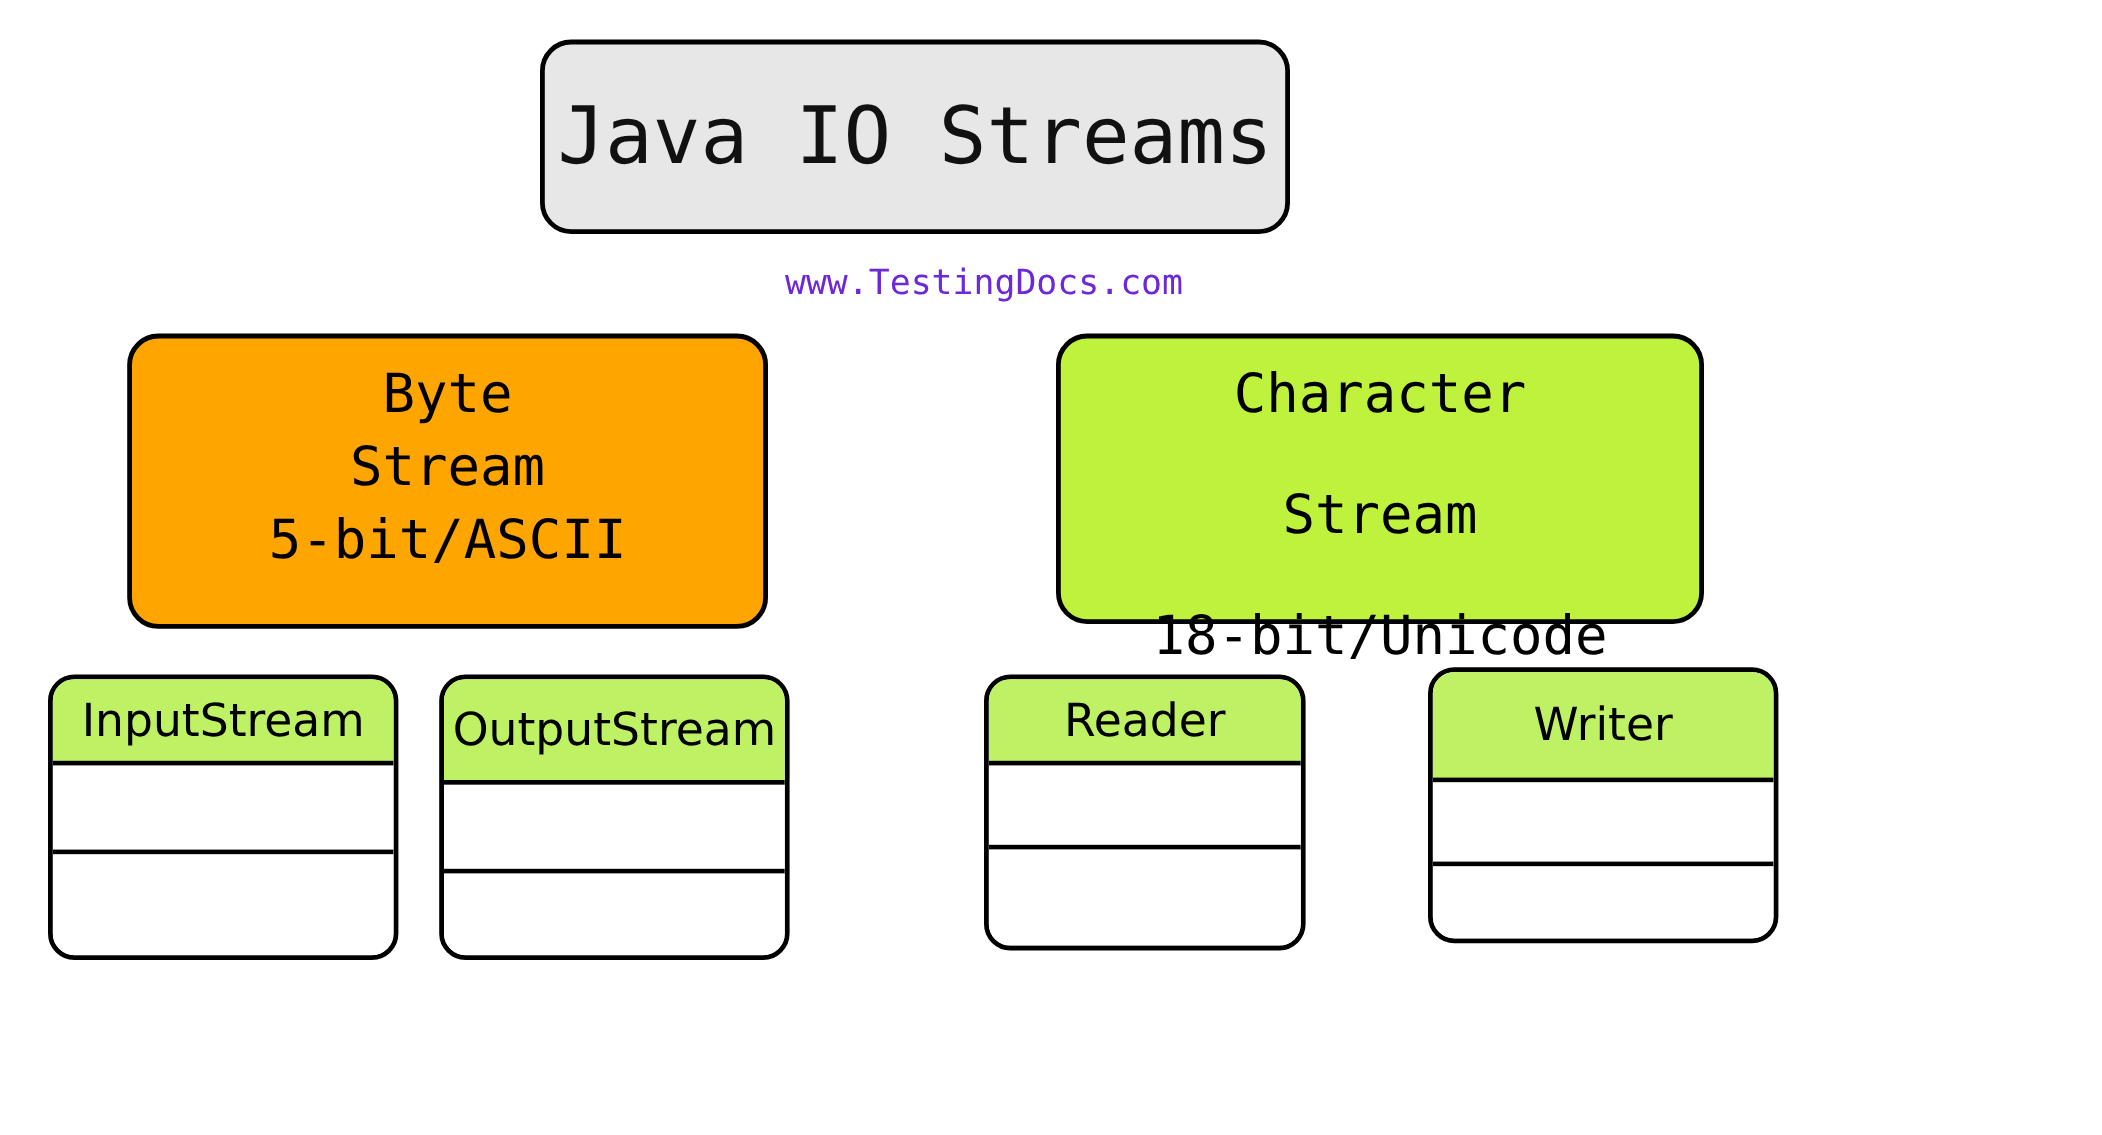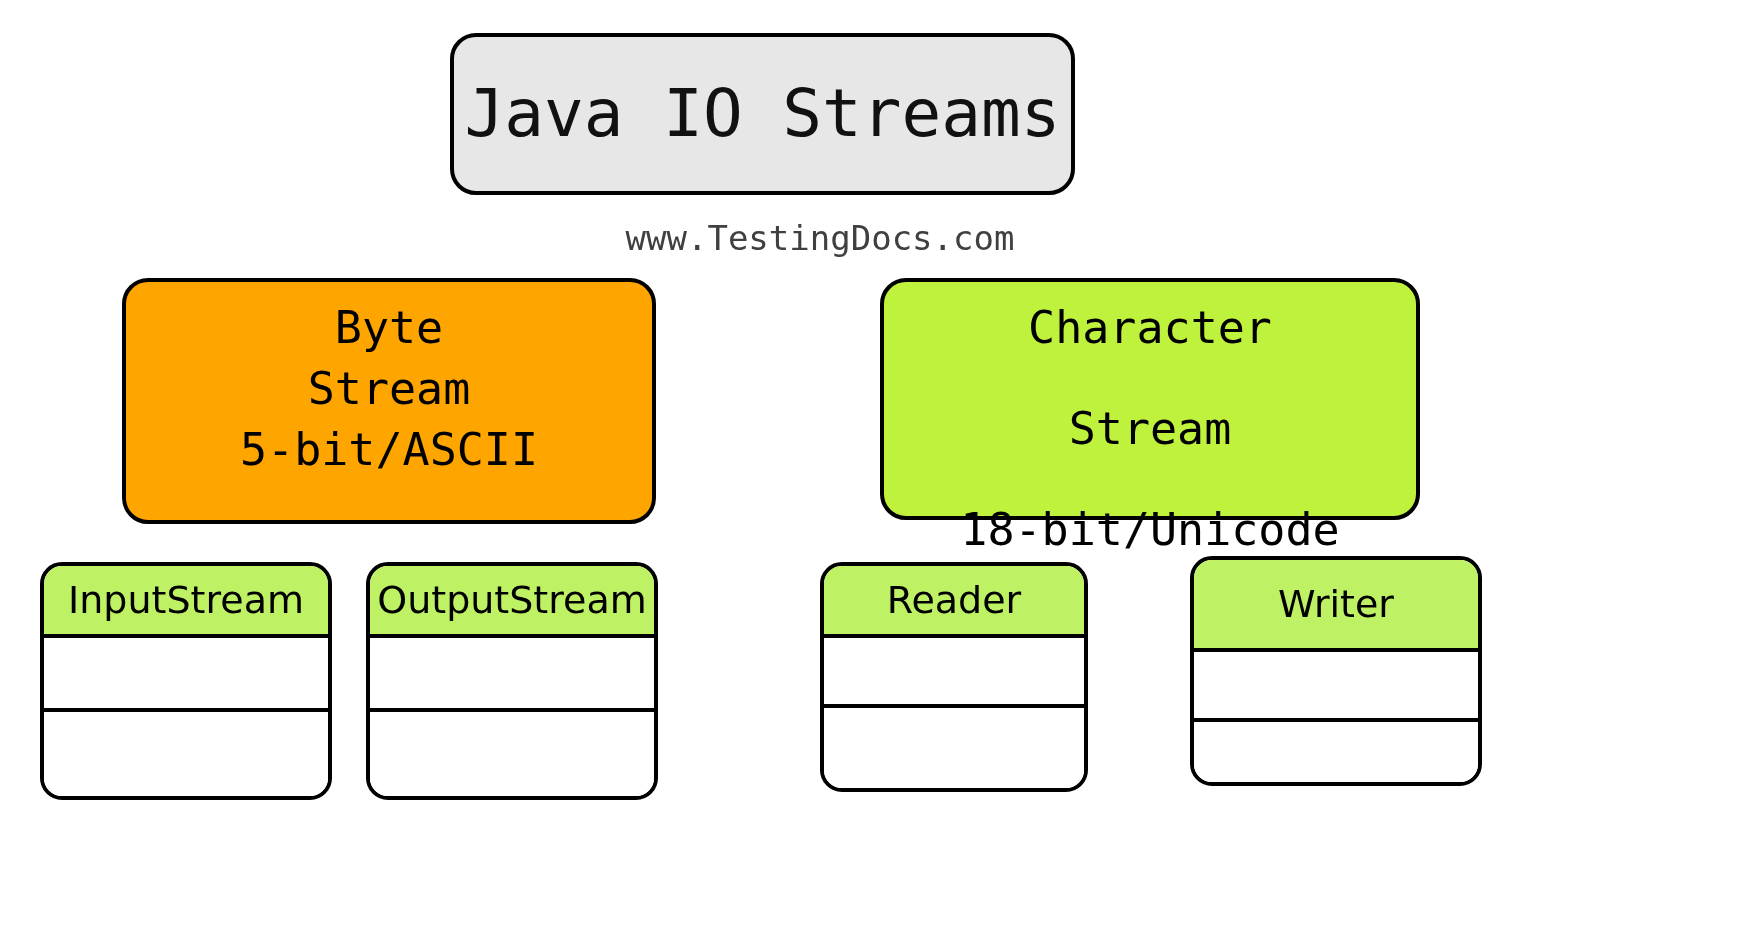--- a/index.html
+++ b/index.html
@@ -43,22 +43,22 @@
   }
 
   
   .watermark {
     position: absolute;
     left: 0;
     top: 218px;
     width: 1640px;
     text-align: center;
     font-family: "DejaVu Sans Mono", monospace;
-    font-size: 34px;
-    color: #404040;
+    font-size: 29px;
+    color: #6d28d9;
     white-space: nowrap;
   }
 
   
   .cat-box {
     position: absolute;
     border: 4px solid #000000;
     border-radius: 26px;
     box-sizing: border-box;
     display: flex;
@@ -67,21 +67,21 @@
     padding-top: 16px;
   }
   .cat-box .line {
     font-family: "DejaVu Sans Mono", monospace;
     font-size: 45px;
     color: #000000;
     line-height: 1.35;
     white-space: nowrap;
   }
   #byte-stream-box {
-    left: 122px;
+    left: 106px;
     top: 278px;
     width: 534px;
     height: 246px;
     background: #FFA500;
   }
   #character-stream-box {
     left: 880px;
     top: 278px;
     width: 540px;
     height: 242px;
@@ -122,21 +122,21 @@
   .class-compartment.divided {
     border-bottom: 4px solid #000000;
   }
 
   #input-stream-box  { left: 40px;   top: 562px; width: 292px; height: 238px; }
   #output-stream-box { left: 366px;  top: 562px; width: 292px; height: 238px; }
   #reader-box        { left: 820px;  top: 562px; width: 268px; height: 230px; }
   #writer-box        { left: 1190px; top: 556px; width: 292px; height: 230px; }
 
   #input-stream-box  .class-header { height: 72px; }
-  #output-stream-box .class-header { height: 72px; }
+  #output-stream-box .class-header { height: 88px; }
   #reader-box        .class-header { height: 72px; }
   #writer-box        .class-header { height: 92px; }
 
   #input-stream-box  .class-compartment.divided { height: 74px; }
   #output-stream-box .class-compartment.divided { height: 74px; }
   #reader-box        .class-compartment.divided { height: 70px; }
   #writer-box        .class-compartment.divided { height: 70px; }
 
   .class-compartment.last { flex: 1 1 auto; }
 </style>

